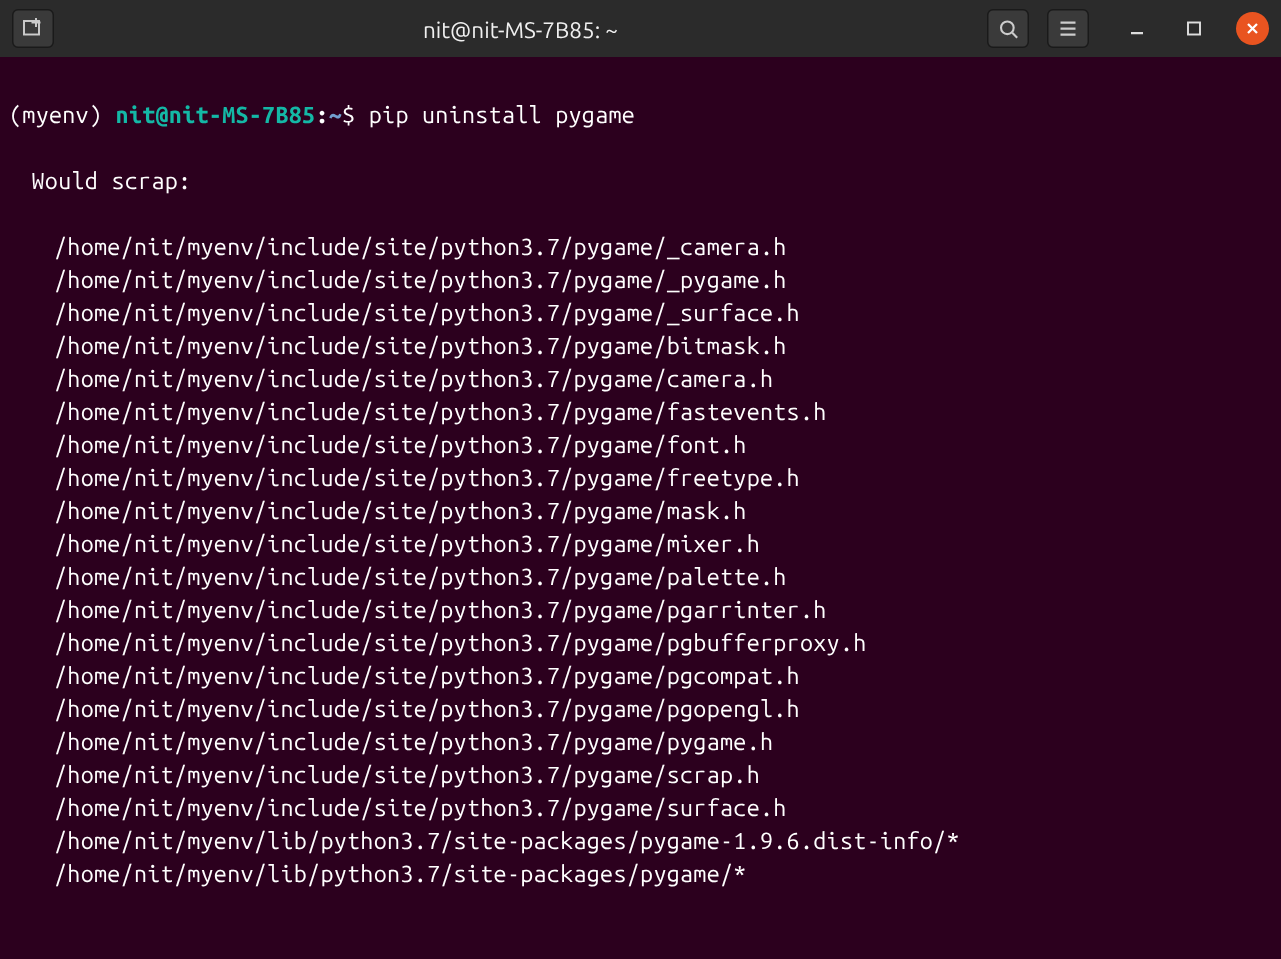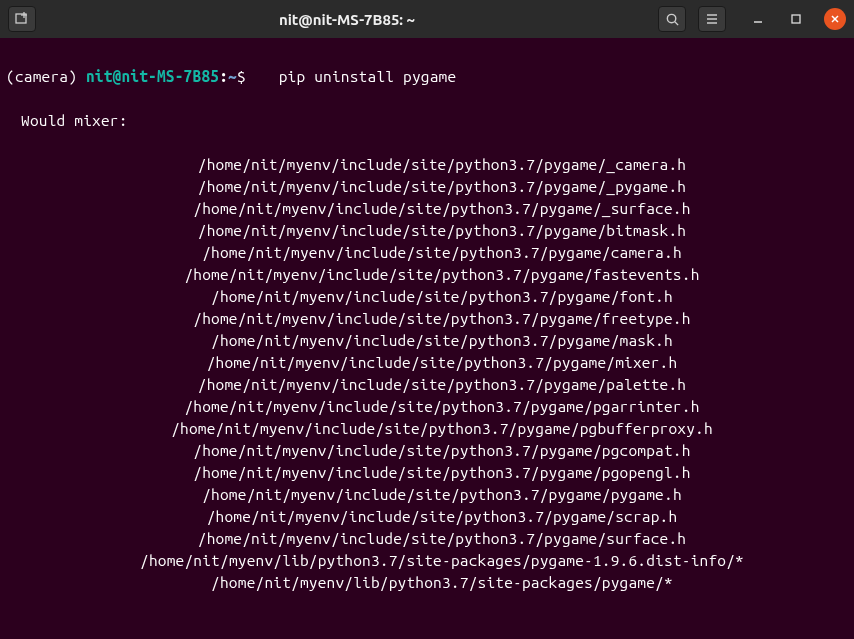--- a/index.html
+++ b/index.html
@@ -36,21 +36,21 @@
       display: flex;
       align-items: center;
       justify-content: center;
       color: #ccc;
     }
     .title-text {
       flex: 1;
       text-align: center;
       font-family: Ubuntu, sans-serif;
       font-size: 15px;
-      font-weight: bold;
+      font-weight: normal;
       color: #f0f0f0;
     }
     .titlebar-right {
       display: flex;
       align-items: center;
       gap: 12px;
     }
     .square-btn {
       width: 28px;
       height: 26px;
@@ -93,24 +93,23 @@
       line-height: 22px;
       color: #ffffff;
       white-space: pre;
       letter-spacing: 0.2px;
     }
     .venv { color: #ffffff; }
     .user { color: #14b8a6; font-weight: bold; }
     .colon { color: #ffffff; font-weight: bold; }
     .path { color: #729fcf; font-weight: bold; }
     .dollar { color: #ffffff; }
-    .cmd { color: #ffffff; margin-left: 24px; }
+    .cmd { color: #ffffff; }
     .file-line {
       padding-left: 30px;
-      text-align: center;
     }
     .indent1 {
       padding-left: 15px;
     }
   </style>
 </head>
 <body>
 
 <div class="titlebar">
   <div class="titlebar-left">
@@ -152,19 +151,19 @@
         <svg width="10" height="10" viewBox="0 0 10 10">
             <line x1="2" y1="2" x2="8" y2="8" stroke="#fff" stroke-width="1.5"></line>
             <line x1="8" y1="2" x2="2" y2="8" stroke="#fff" stroke-width="1.5"></line>
           </svg>
       </div>
     </div>
   </div>
 </div>
 
 <div class="terminal-body">
-<div><span class="venv">(camera)</span> <span class="user">nit@nit-MS-7B85</span><span class="colon">:</span><span class="path">~</span><span class="dollar">$</span> <span class="cmd">pip uninstall pygame</span></div>
-<div class="indent1">Would mixer:</div>
+<div><span class="venv">(myenv)</span> <span class="user">nit@nit-MS-7B85</span><span class="colon">:</span><span class="path">~</span><span class="dollar">$</span> <span class="cmd">pip uninstall pygame</span></div>
+<div class="indent1">Would scrap:</div>
 <div id="file-list"><div class="file-line">/home/nit/myenv/include/site/python3.7/pygame/_camera.h</div><div class="file-line">/home/nit/myenv/include/site/python3.7/pygame/_pygame.h</div><div class="file-line">/home/nit/myenv/include/site/python3.7/pygame/_surface.h</div><div class="file-line">/home/nit/myenv/include/site/python3.7/pygame/bitmask.h</div><div class="file-line">/home/nit/myenv/include/site/python3.7/pygame/camera.h</div><div class="file-line">/home/nit/myenv/include/site/python3.7/pygame/fastevents.h</div><div class="file-line">/home/nit/myenv/include/site/python3.7/pygame/font.h</div><div class="file-line">/home/nit/myenv/include/site/python3.7/pygame/freetype.h</div><div class="file-line">/home/nit/myenv/include/site/python3.7/pygame/mask.h</div><div class="file-line">/home/nit/myenv/include/site/python3.7/pygame/mixer.h</div><div class="file-line">/home/nit/myenv/include/site/python3.7/pygame/palette.h</div><div class="file-line">/home/nit/myenv/include/site/python3.7/pygame/pgarrinter.h</div><div class="file-line">/home/nit/myenv/include/site/python3.7/pygame/pgbufferproxy.h</div><div class="file-line">/home/nit/myenv/include/site/python3.7/pygame/pgcompat.h</div><div class="file-line">/home/nit/myenv/include/site/python3.7/pygame/pgopengl.h</div><div class="file-line">/home/nit/myenv/include/site/python3.7/pygame/pygame.h</div><div class="file-line">/home/nit/myenv/include/site/python3.7/pygame/scrap.h</div><div class="file-line">/home/nit/myenv/include/site/python3.7/pygame/surface.h</div><div class="file-line">/home/nit/myenv/lib/python3.7/site-packages/pygame-1.9.6.dist-info/*</div><div class="file-line">/home/nit/myenv/lib/python3.7/site-packages/pygame/*</div></div>
 
 
 
 </div>
 
 </body></html>

